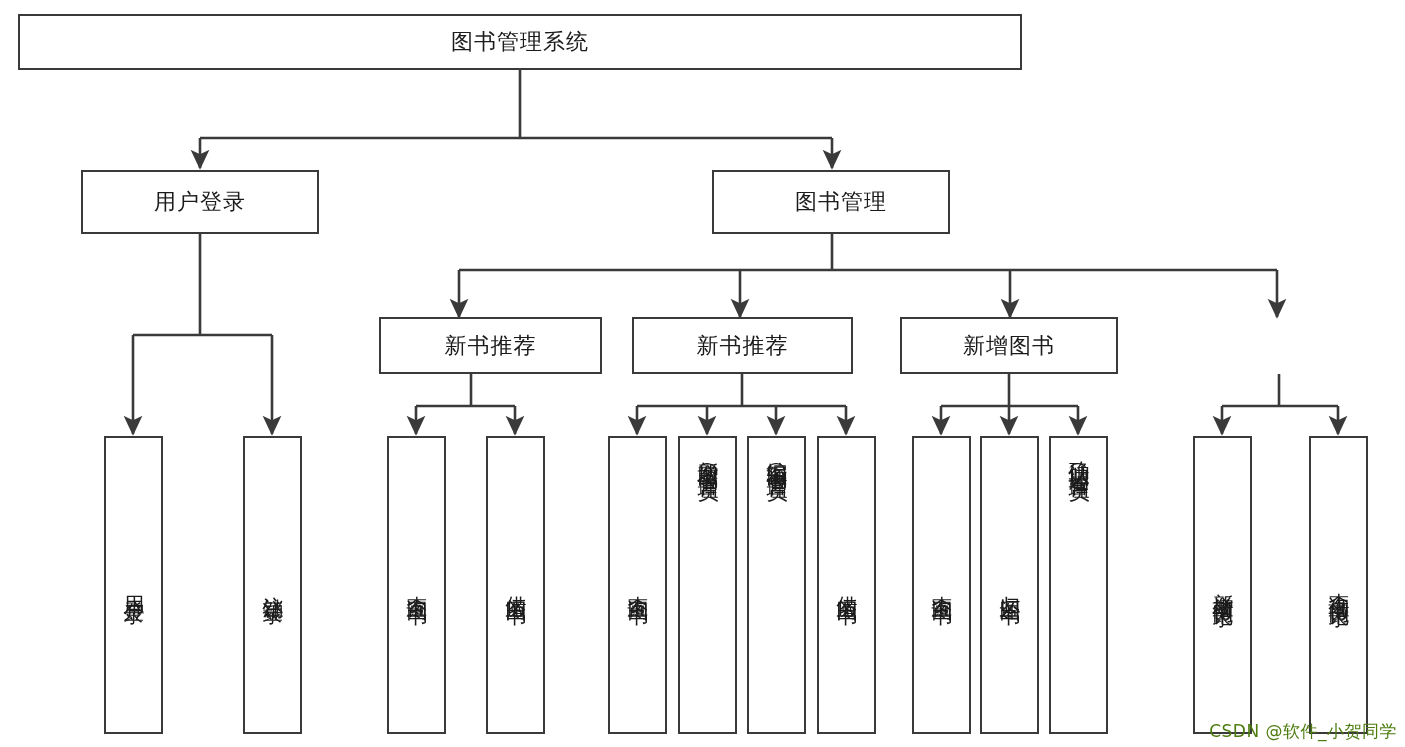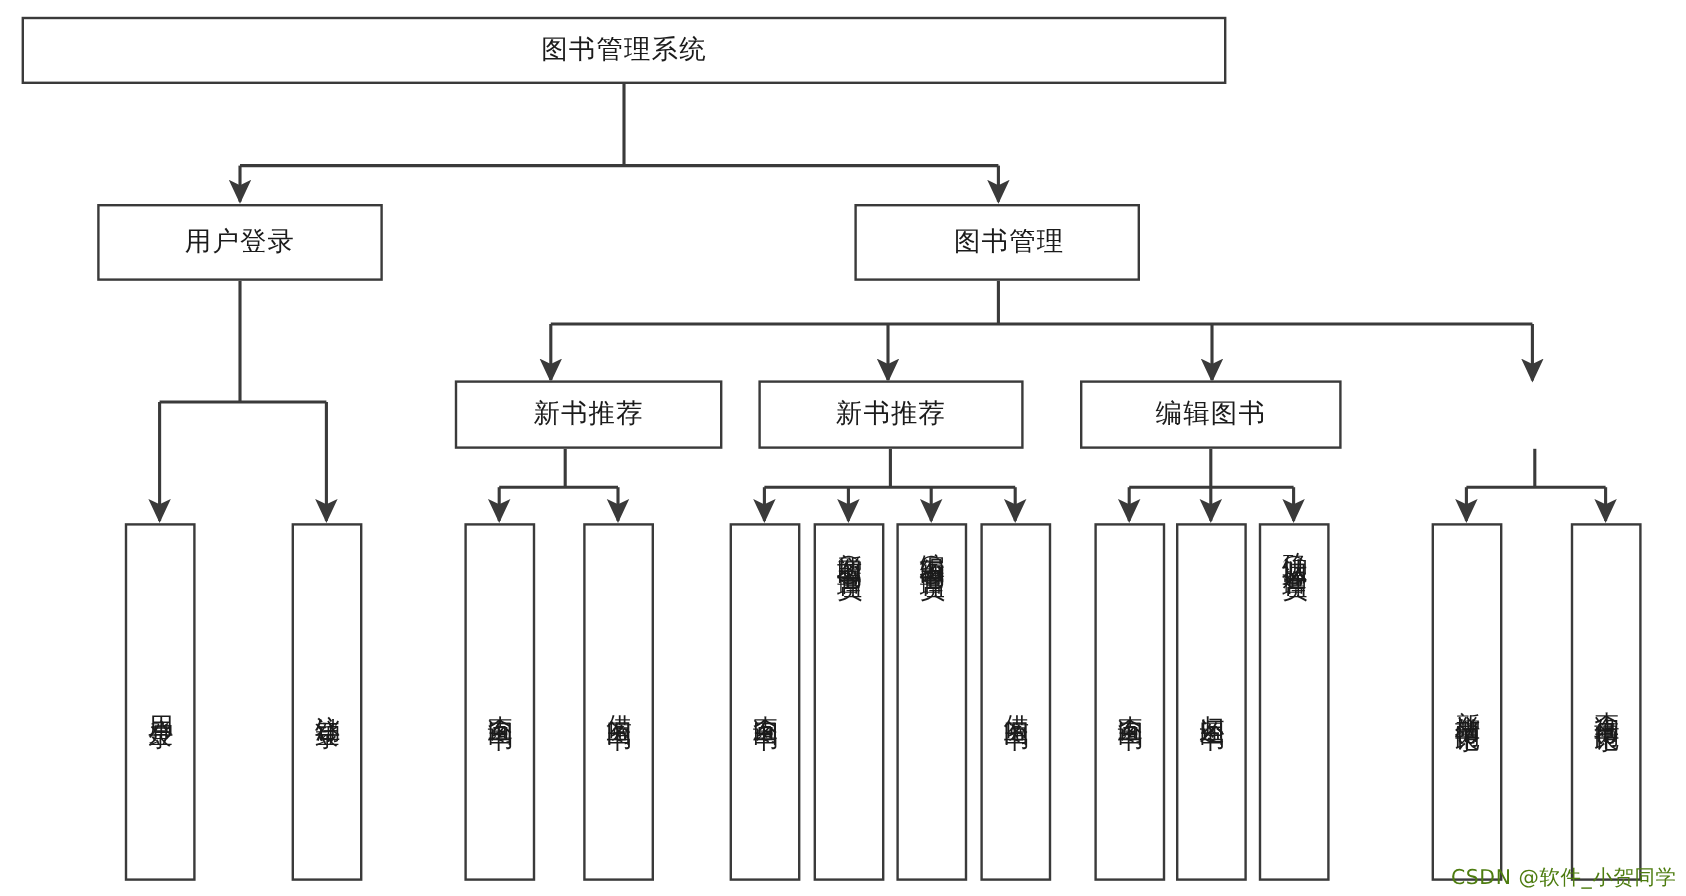--- a/index.html
+++ b/index.html
@@ -142,21 +142,21 @@
     <span class="htext">图书管理</span>
   </div>
 
   <div class="node node-h" style="left:379px; top:317px; width:223px; height:57px;">
     <span class="htext">新书推荐</span>
   </div>
   <div class="node node-h" style="left:632px; top:317px; width:221px; height:57px;">
     <span class="htext">新书推荐</span>
   </div>
   <div class="node node-h" style="left:900px; top:317px; width:218px; height:57px;">
-    <span class="htext">编辑图书</span>
+    <span class="htext">新增图书</span>
   </div>
 
   <div class="node node-v" style="left:104px; top:436px; width:59px; height:298px;">
     <span class="vtext">用户登录</span>
   </div>
   <div class="node node-v" style="left:243px; top:436px; width:59px; height:298px;">
     <span class="vtext">注销登录</span>
   </div>
 
   <div class="node node-v" style="left:387px; top:436px; width:59px; height:298px;">

